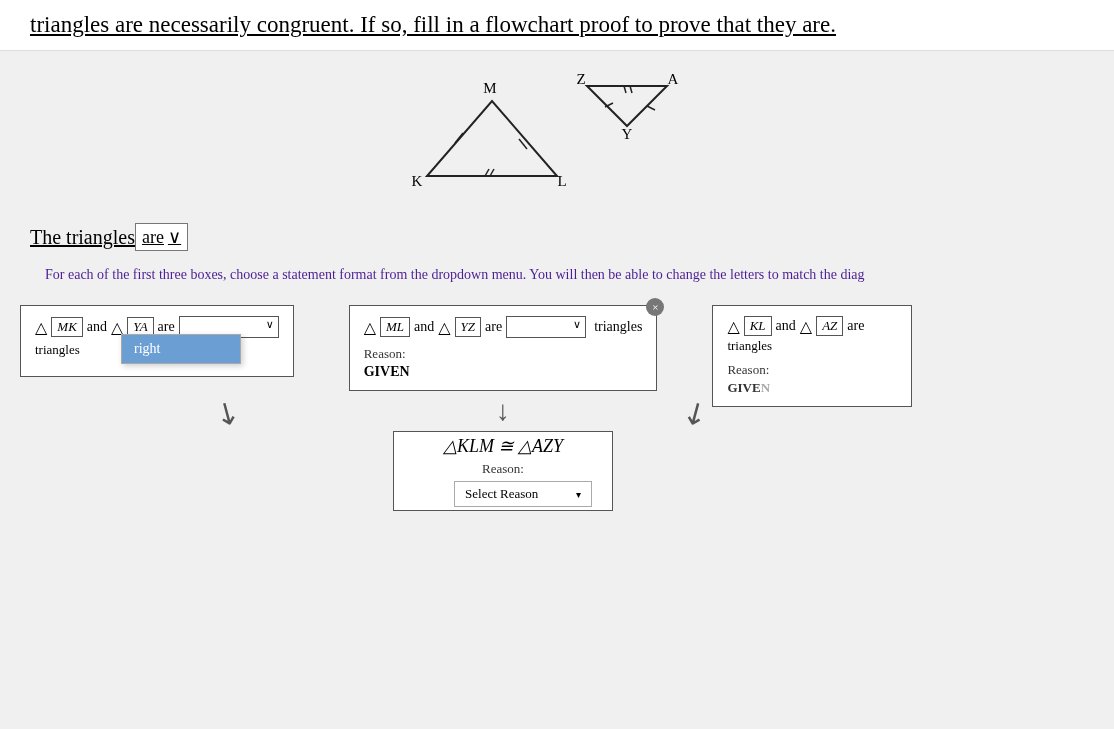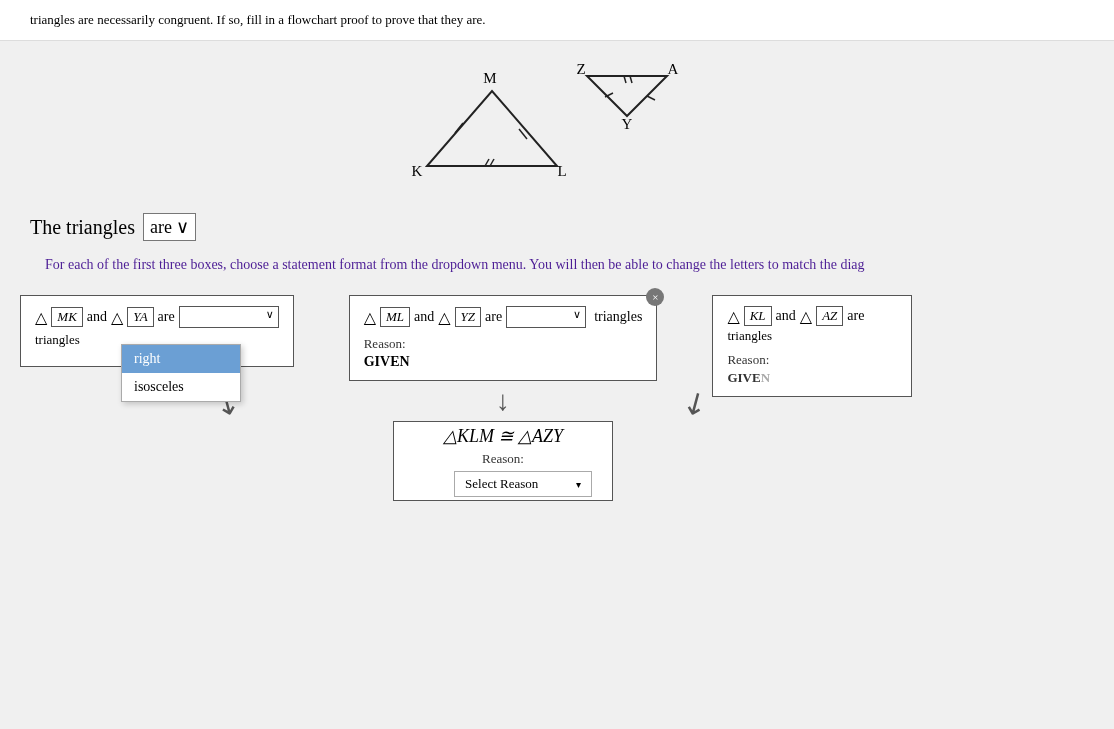--- a/index.html
+++ b/index.html
@@ -17,41 +17,42 @@
       width: 1114px;
       min-height: 729px;
       position: relative;
       padding: 0;
     }
 
     
     .top-text {
       background: white;
       padding: 12px 30px;
-      font-size: 13px;
+      font-size: 23px;
       border-bottom: 1px solid #ddd;
+      text-decoration: underline;
     }
 
     
     .diagram-area {
       display: flex;
       justify-content: center;
       align-items: center;
       padding: 20px 0 10px 0;
       background: #f0f0f0;
     }
 
     
     .statement-section {
       padding: 18px 30px 10px 30px;
       font-size: 20px;
       display: flex;
       align-items: center;
-      gap: 8px;
       background: #f0f0f0;
+      text-decoration: underline;
     }
 
     
     .instruction-text {
       padding: 6px 45px 14px 45px;
       font-size: 14px;
       color: #4c1d95;
       background: #f0f0f0;
     }
 
@@ -240,23 +241,22 @@
         </div>
         <div style="font-size:13px; margin-top:4px;">
           <span>triangles</span>
         </div>
         <div class="reason-section">
           <div class="reason-label">
             
           </div>
         </div>
 
-        <div class="dropdown-popup" style="position:absolute; left:100px; top:48px; width:110px;">
+        <div class="dropdown-popup" style="position:absolute; left:100px; top:28px; width:110px;">
           <div class="dropdown-item selected">right</div>
-          <div class="dropdown-item">isosceles</div>
         </div>
       </div>
 
       <div style="position:absolute; left:195px; top:90px; font-size:30px; color:#555; transform:rotate(30deg);">↘</div>
     </div>
 
     <div style="position:relative; margin-left:55px; margin-top:8px; display:flex; flex-direction:column; align-items:center;">
 
       <div class="flow-box" style="min-width:240px; position:relative;">
 

